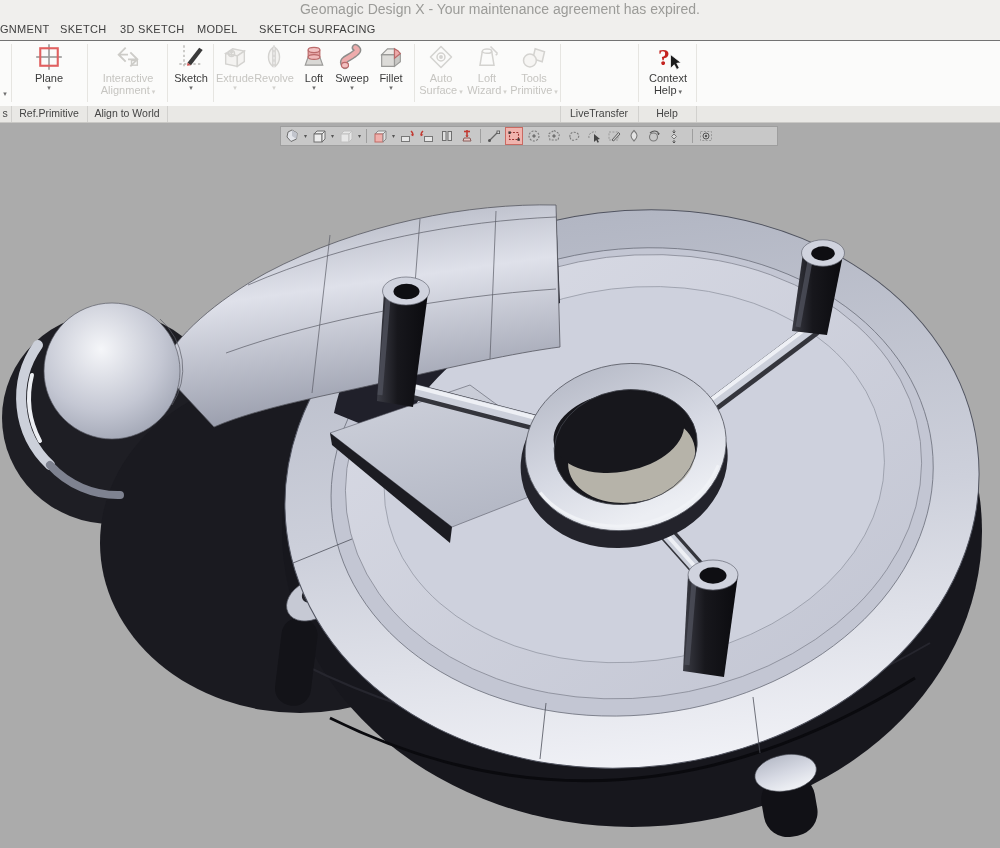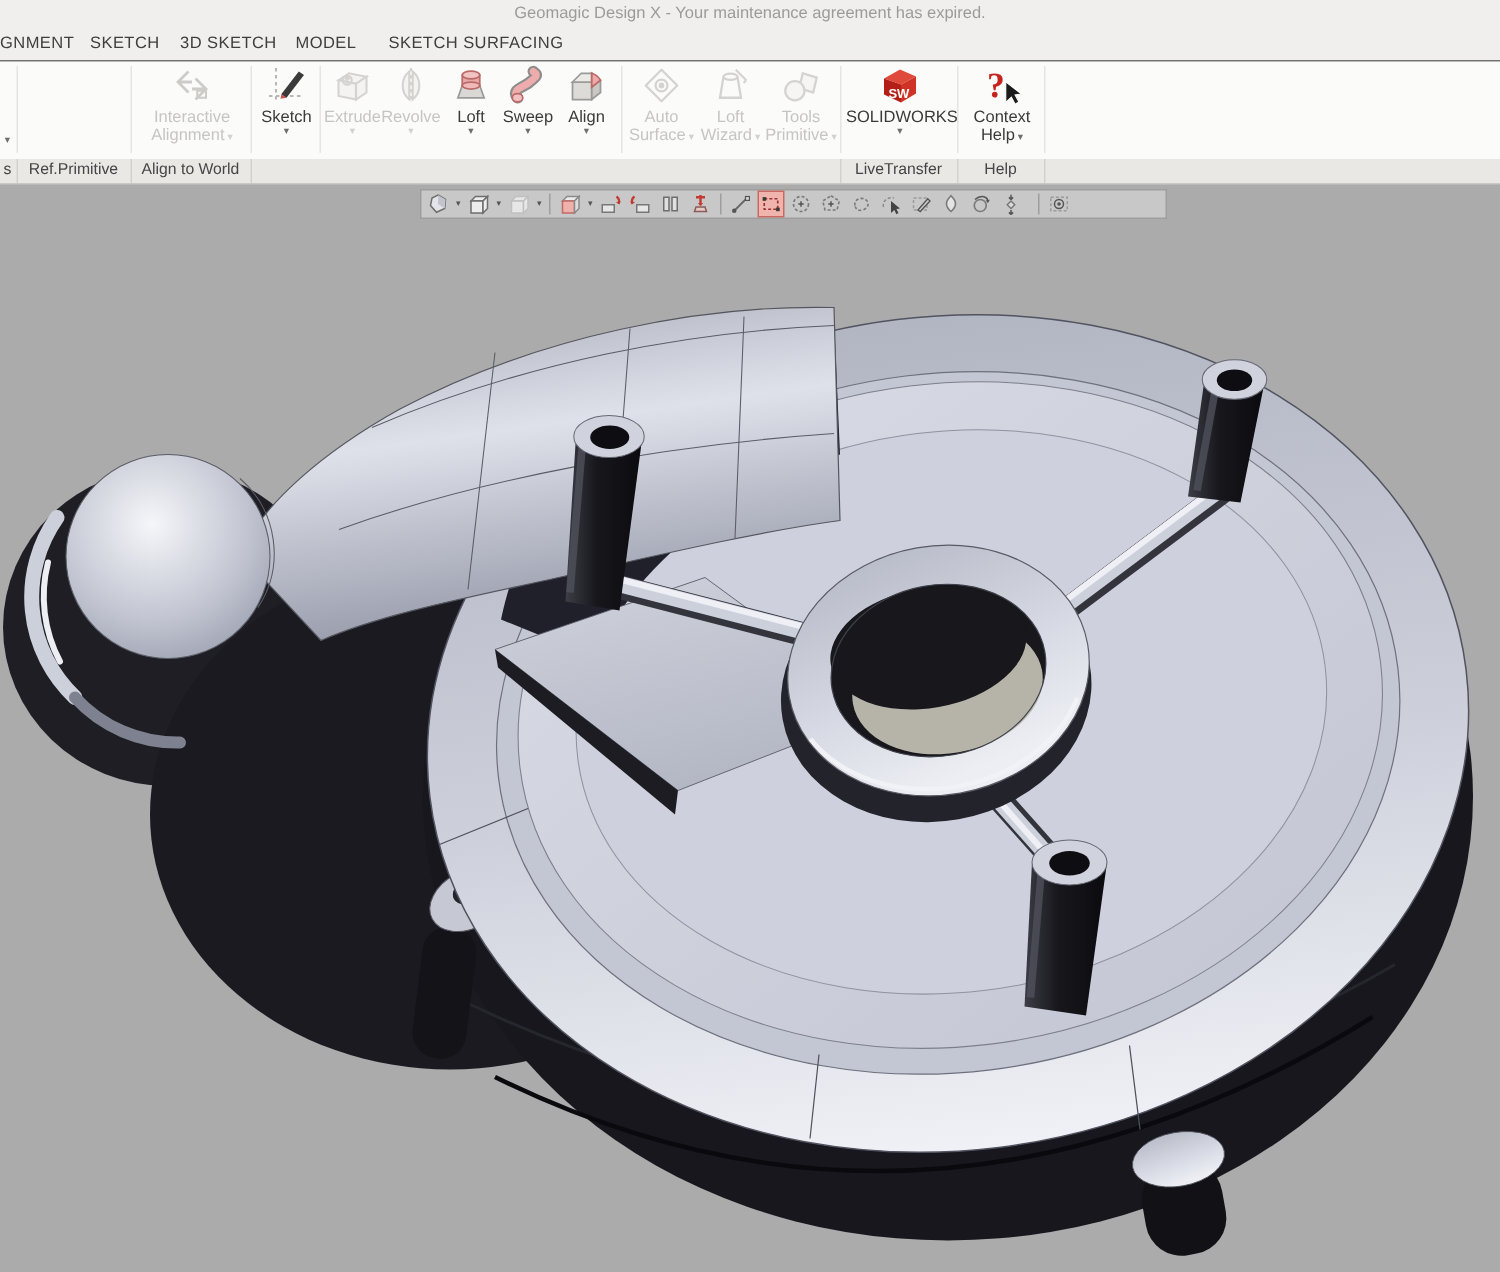--- a/index.html
+++ b/index.html
@@ -1,18 +1,18 @@
 <!DOCTYPE html>
 <html><head>
 <meta charset="utf-8">
 <style>
   html,body{margin:0;padding:0;width:1000px;height:848px;overflow:hidden;
     font-family:"Liberation Sans",sans-serif;background:#ababab;}
   .titlebar{position:absolute;left:0;top:0;width:1000px;height:18px;background:#f0efed;}
-  .titlebar .ttl{width:100%;text-align:center;font-size:11px;color:#9b9b98;line-height:18px;}
+  .titlebar .ttl{width:100%;text-align:center;font-size:14px;color:#9b9b98;line-height:18px;}
   .tabbar{position:absolute;left:0;top:18px;width:1000px;height:22px;background:#f0efed;border-bottom:6px solid #737373;}
   .tab{position:absolute;top:0;height:22px;line-height:22px;font-size:11px;color:#3e3e3e;letter-spacing:.3px;white-space:nowrap;cursor:default;}
   .ribbon{position:absolute;left:0;top:41px;width:1000px;height:65px;background:#fbfbfa;}
   .rsep{position:absolute;top:3px;height:58px;width:1px;background:#e6e5e1;}
   .rbtn{position:absolute;top:1px;height:62px;text-align:center;font-size:11px;color:#3b3b3b;}
   .rbtn.dis{color:#c6c5c1;}
   .ric{height:30px;display:flex;align-items:center;justify-content:center;}
   .rlbl{line-height:12px;white-space:nowrap;}
   .rcaret{font-size:7px;line-height:8px;color:#6e6e6e;display:block;}
   .rcaret.inl{display:inline;margin-left:2px;}
@@ -46,20 +46,31 @@
   <div class="tab" style="left:259px">SKETCH SURFACING</div>
 </div>
 
 <div class="ribbon">
 
   <div class="rbtn" style="left:0;width:10px">
     <span class="rcaret" style="margin-top:48px">▾</span>
   </div>
   <div class="rsep" style="left:11px"></div>
 
+  <div class="rbtn" style="left:14px;width:70px">
+    <div class="ric">
+      <svg width="28" height="28" viewBox="0 0 24 24">
+        <line x1="12" y1="1" x2="12" y2="23" stroke="#9a9a9a" stroke-width="1.4"></line>
+        <line x1="1" y1="12" x2="23" y2="12" stroke="#9a9a9a" stroke-width="1.4"></line>
+        <rect x="4.5" y="4.5" width="15" height="15" fill="none" stroke="#e06060" stroke-width="1.8"></rect>
+      </svg>
+    </div>
+    <div class="rlbl">Plane</div>
+    <span class="rcaret">▾</span>
+  </div>
   <div class="rsep" style="left:87px"></div>
 
   <div class="rbtn dis" style="left:92px;width:72px">
     <div class="ric">
       <svg width="28" height="28" viewBox="0 0 24 24" fill="none" stroke="#cdccc8" stroke-width="1.6">
         <path d="M10 4 L4 10 L10 16 M4 10 H12"></path>
         <path d="M14 8 L20 14 L14 20 M20 14 H12"></path>
         <rect x="15" y="15" width="5" height="4" stroke-width="1.2"></rect>
       </svg>
     </div>
@@ -136,21 +147,21 @@
 
   <div class="rbtn" style="left:372px;width:38px">
     <div class="ric">
       <svg width="28" height="28" viewBox="0 0 24 24">
         <path d="M4 10 L4 20 L15 20 L15 10 Z" fill="#dcdbd8" stroke="#9a9a98" stroke-width="1"></path>
         <path d="M4 10 L9 5 L15 5 L15 10 Z" fill="#eceae7" stroke="#9a9a98" stroke-width="1"></path>
         <path d="M15 5 L20 9 L20 16 L15 20 Z" fill="#c9c8c5" stroke="#9a9a98" stroke-width="1"></path>
         <path d="M15 5 A 9 9 0 0 1 20 9 L15 13 Z" fill="#eeaaaa" stroke="#bb6a6a" stroke-width="1"></path>
       </svg>
     </div>
-    <div class="rlbl">Align</div>
+    <div class="rlbl">Fillet</div>
     <span class="rcaret">▾</span>
   </div>
   <div class="rsep" style="left:414px"></div>
 
   <div class="rbtn dis" style="left:418px;width:46px">
     <div class="ric">
       <svg width="28" height="28" viewBox="0 0 24 24" fill="none" stroke="#d4d3d0" stroke-width="1.3">
         <path d="M12 3 L21 12 L12 21 L3 12 Z" stroke-linejoin="round"></path>
         <circle cx="12" cy="12" r="3.4"></circle>
           <circle cx="12" cy="12" r="1" fill="#d4d3d0"></circle>
@@ -177,32 +188,20 @@
       <svg width="28" height="28" viewBox="0 0 24 24" fill="#f6f5f3" stroke="#d4d3d0" stroke-width="1.3">
         <path d="M13 5 L21 7.5 L19 16 L11 13.5 Z"></path>
         <circle cx="8.5" cy="15" r="5.5"></circle>
       </svg>
     </div>
     <div class="rlbl">Tools</div>
     <div class="rlbl"><span>Primitive</span><span class="rcaret inl">▾</span></div>
   </div>
   <div class="rsep" style="left:560px"></div>
 
-  <div class="rbtn" style="left:564px;width:72px">
-    <div class="ric">
-      <svg width="32" height="32" viewBox="0 0 24 24">
-        <path d="M4 8.5 L12 4 L20 7.5 L12.5 11.5 Z" fill="#e04a3a"></path>
-        <path d="M4 8.5 L12.5 11.5 L12.5 20.5 L4 16.5 Z" fill="#b31f16"></path>
-        <path d="M12.5 11.5 L20 7.5 L20 16 L12.5 20.5 Z" fill="#cf3325"></path>
-        <text x="6.2" y="18" font-size="6.5" font-weight="bold" fill="#ffffff" font-family="Liberation Sans, sans-serif">SW</text>
-      </svg>
-    </div>
-    <div class="rlbl">SOLIDWORKS</div>
-    <span class="rcaret">▾</span>
-  </div>
   <div class="rsep" style="left:638px"></div>
 
   <div class="rbtn" style="left:642px;width:52px">
     <div class="ric">
       <svg width="30" height="30" viewBox="0 0 24 24">
         <text x="4" y="18" font-size="19" font-weight="bold" fill="#c4231f" font-family="Liberation Serif, serif">?</text>
         <path d="M14 10 L14 21 L17 18.2 L19 22 L21 20.8 L19 17 L22.5 16.6 Z" fill="#1b1b1b" stroke="#ffffff" stroke-width="0.6"></path>
       </svg>
     </div>
     <div class="rlbl">Context</div>

